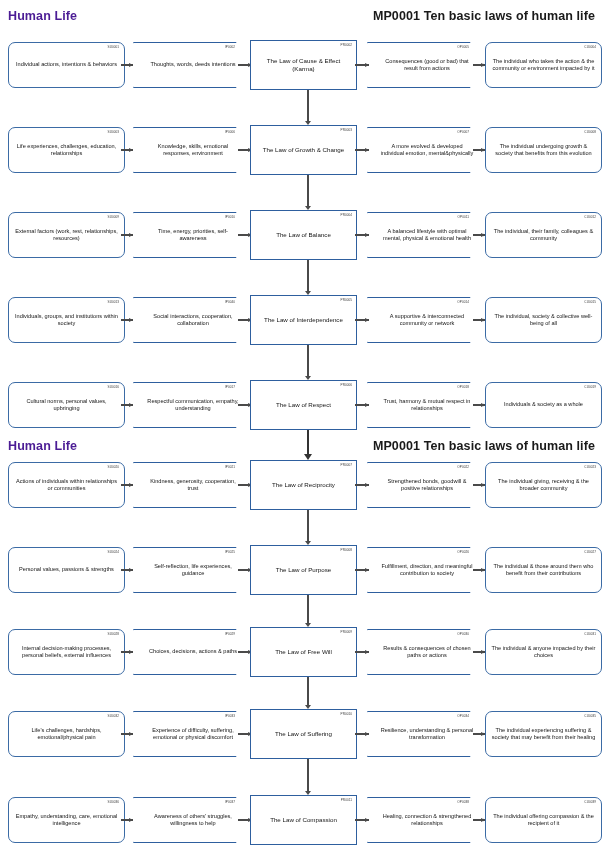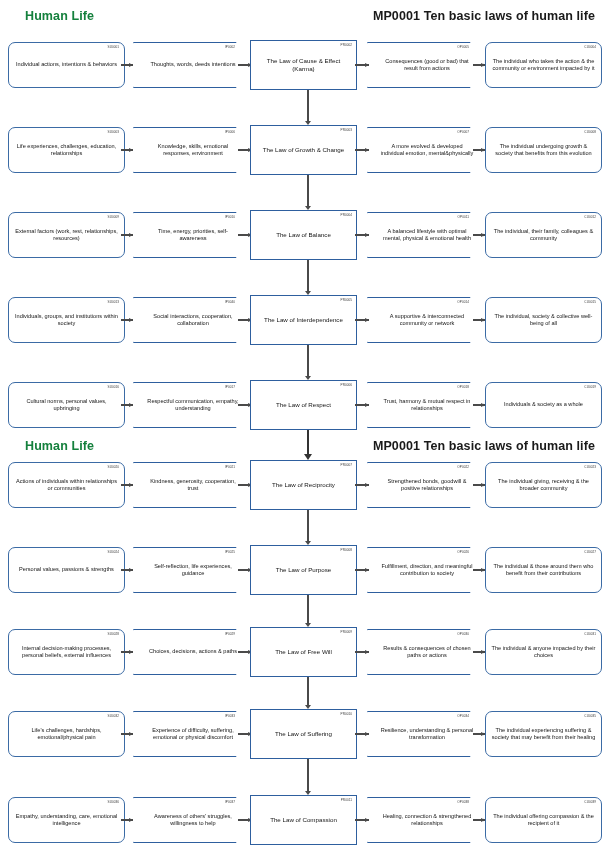--- a/index.html
+++ b/index.html
@@ -25,23 +25,22 @@
     width: 603px;
     height: 20px;
     display: flex;
     align-items: center;
     justify-content: space-between;
     padding: 0 8px;
   }
   .header-left {
     font-size: 12.5px;
     font-weight: bold;
-    color: #15803d;
+    color: #4c1d95;
     letter-spacing: 0.1px;
-    margin-left: 17px;
   }
   .header-right {
     font-size: 12.5px;
     font-weight: bold;
     color: #1a1a1a;
     letter-spacing: 0.1px;
   }
 
   
   .row {

